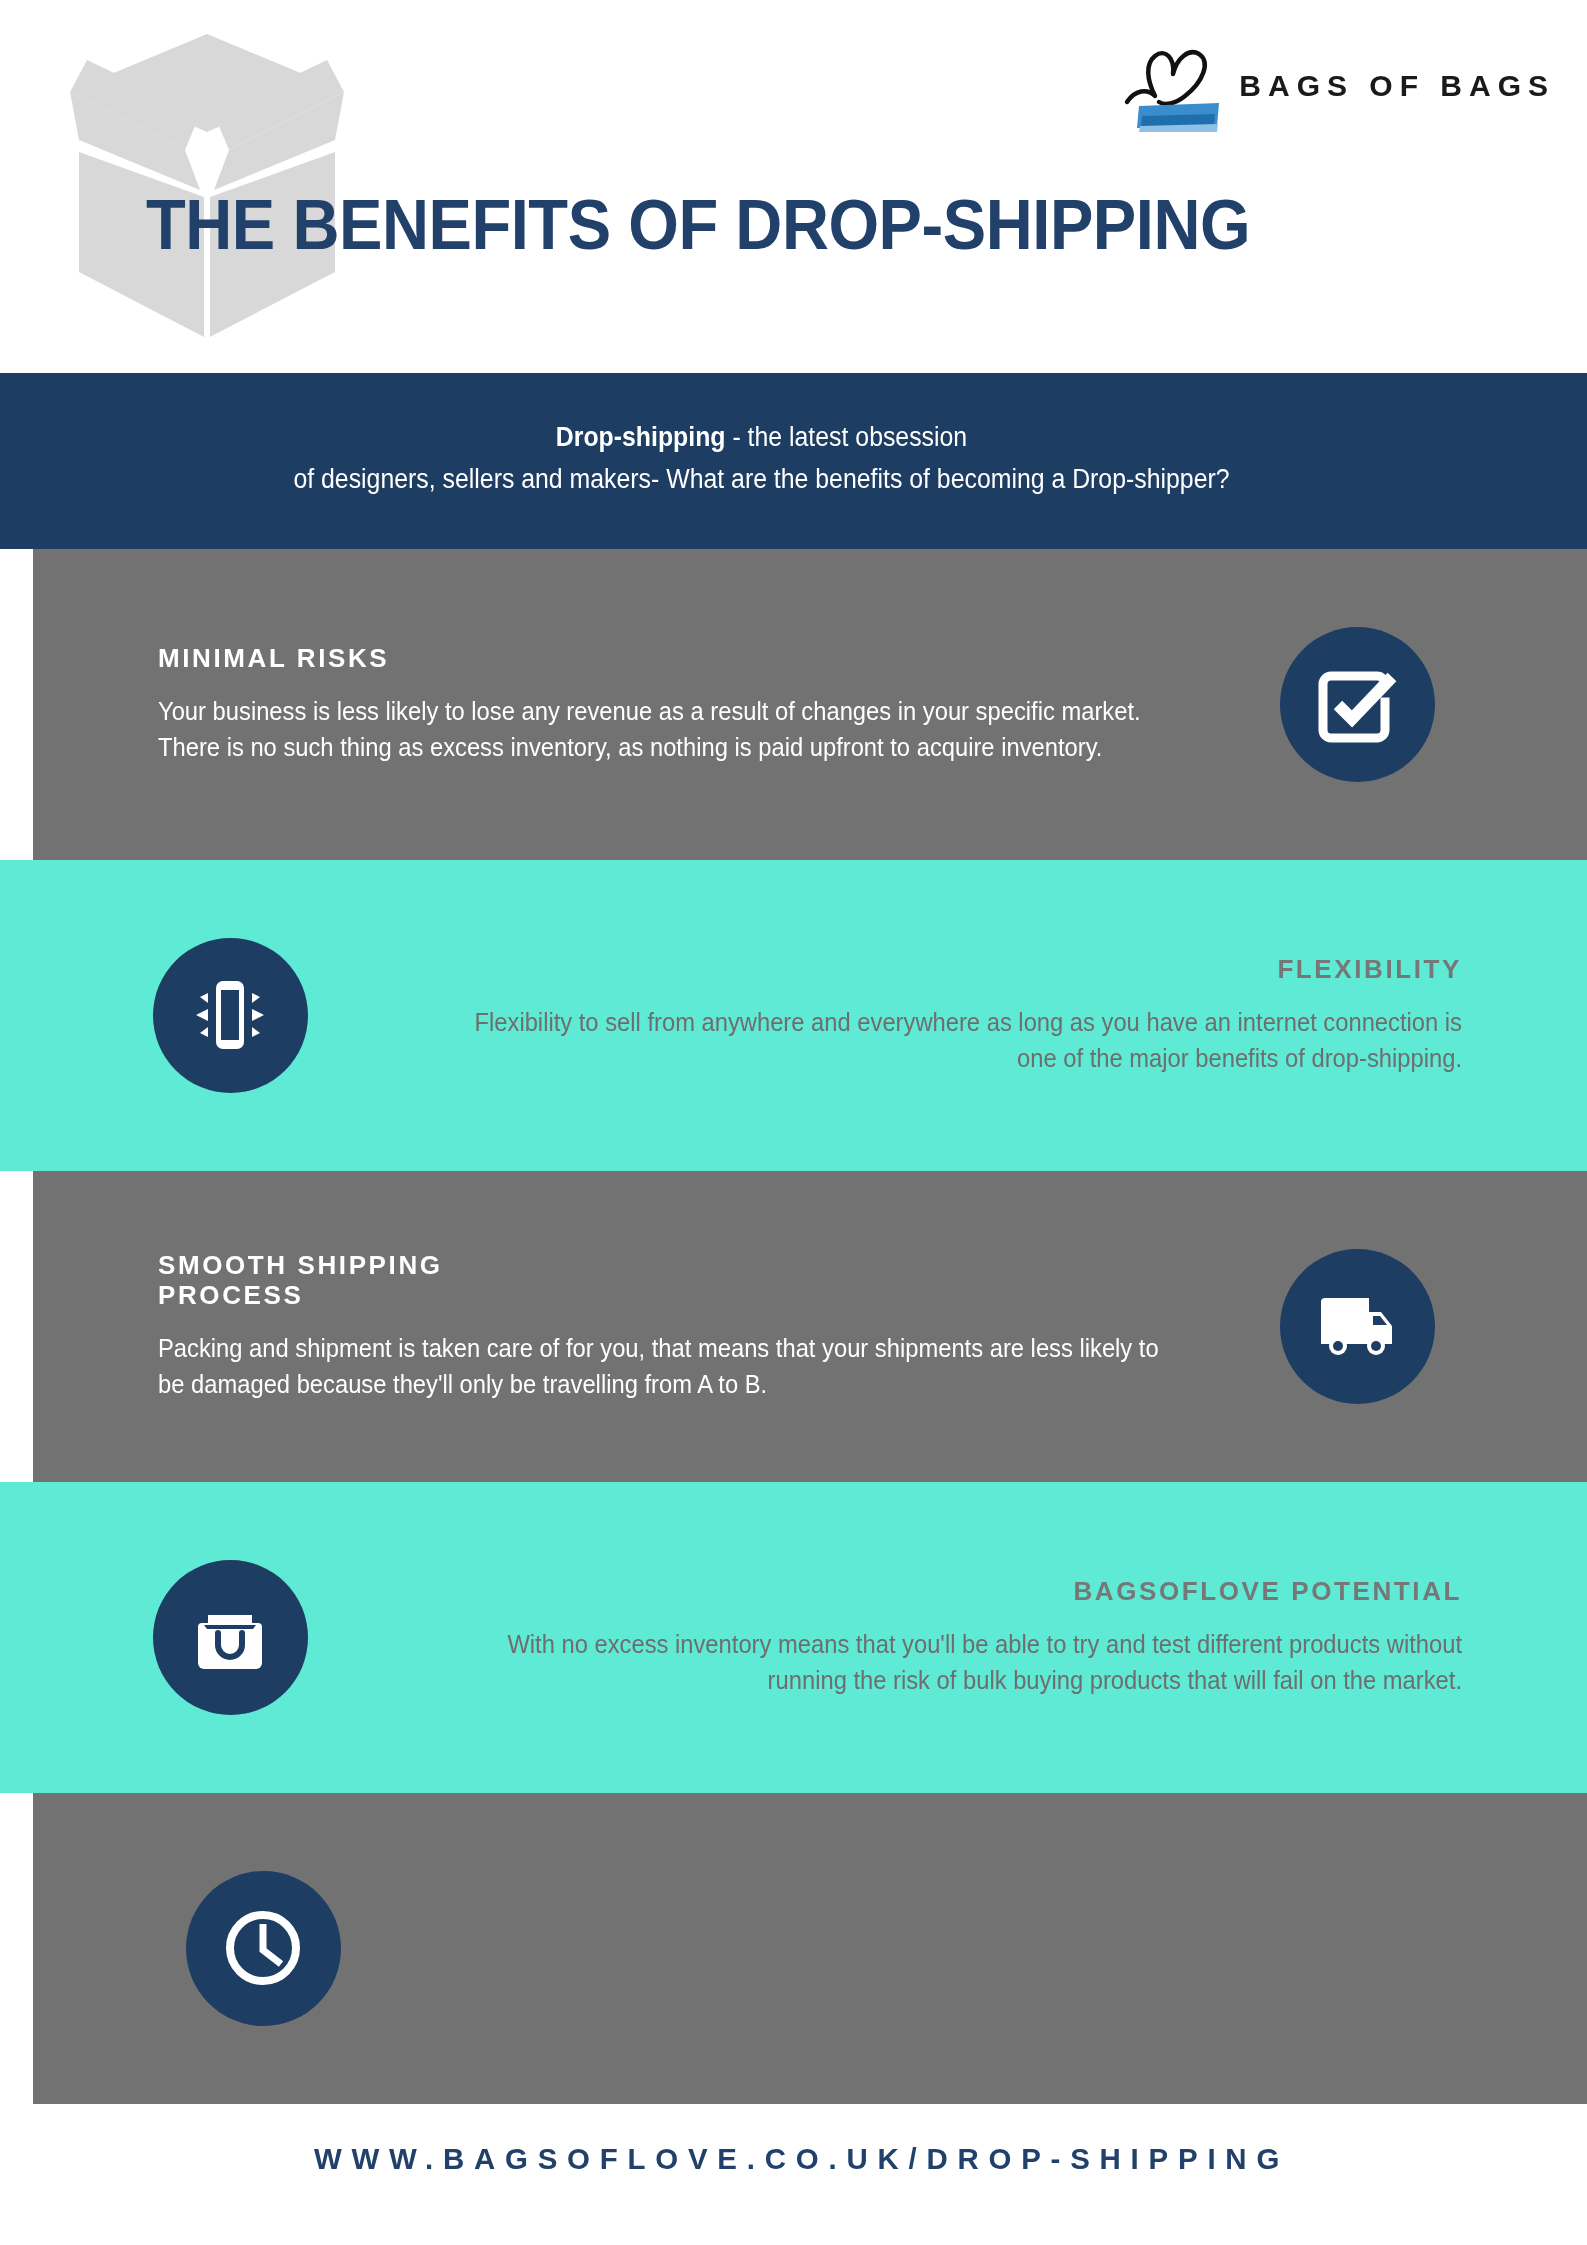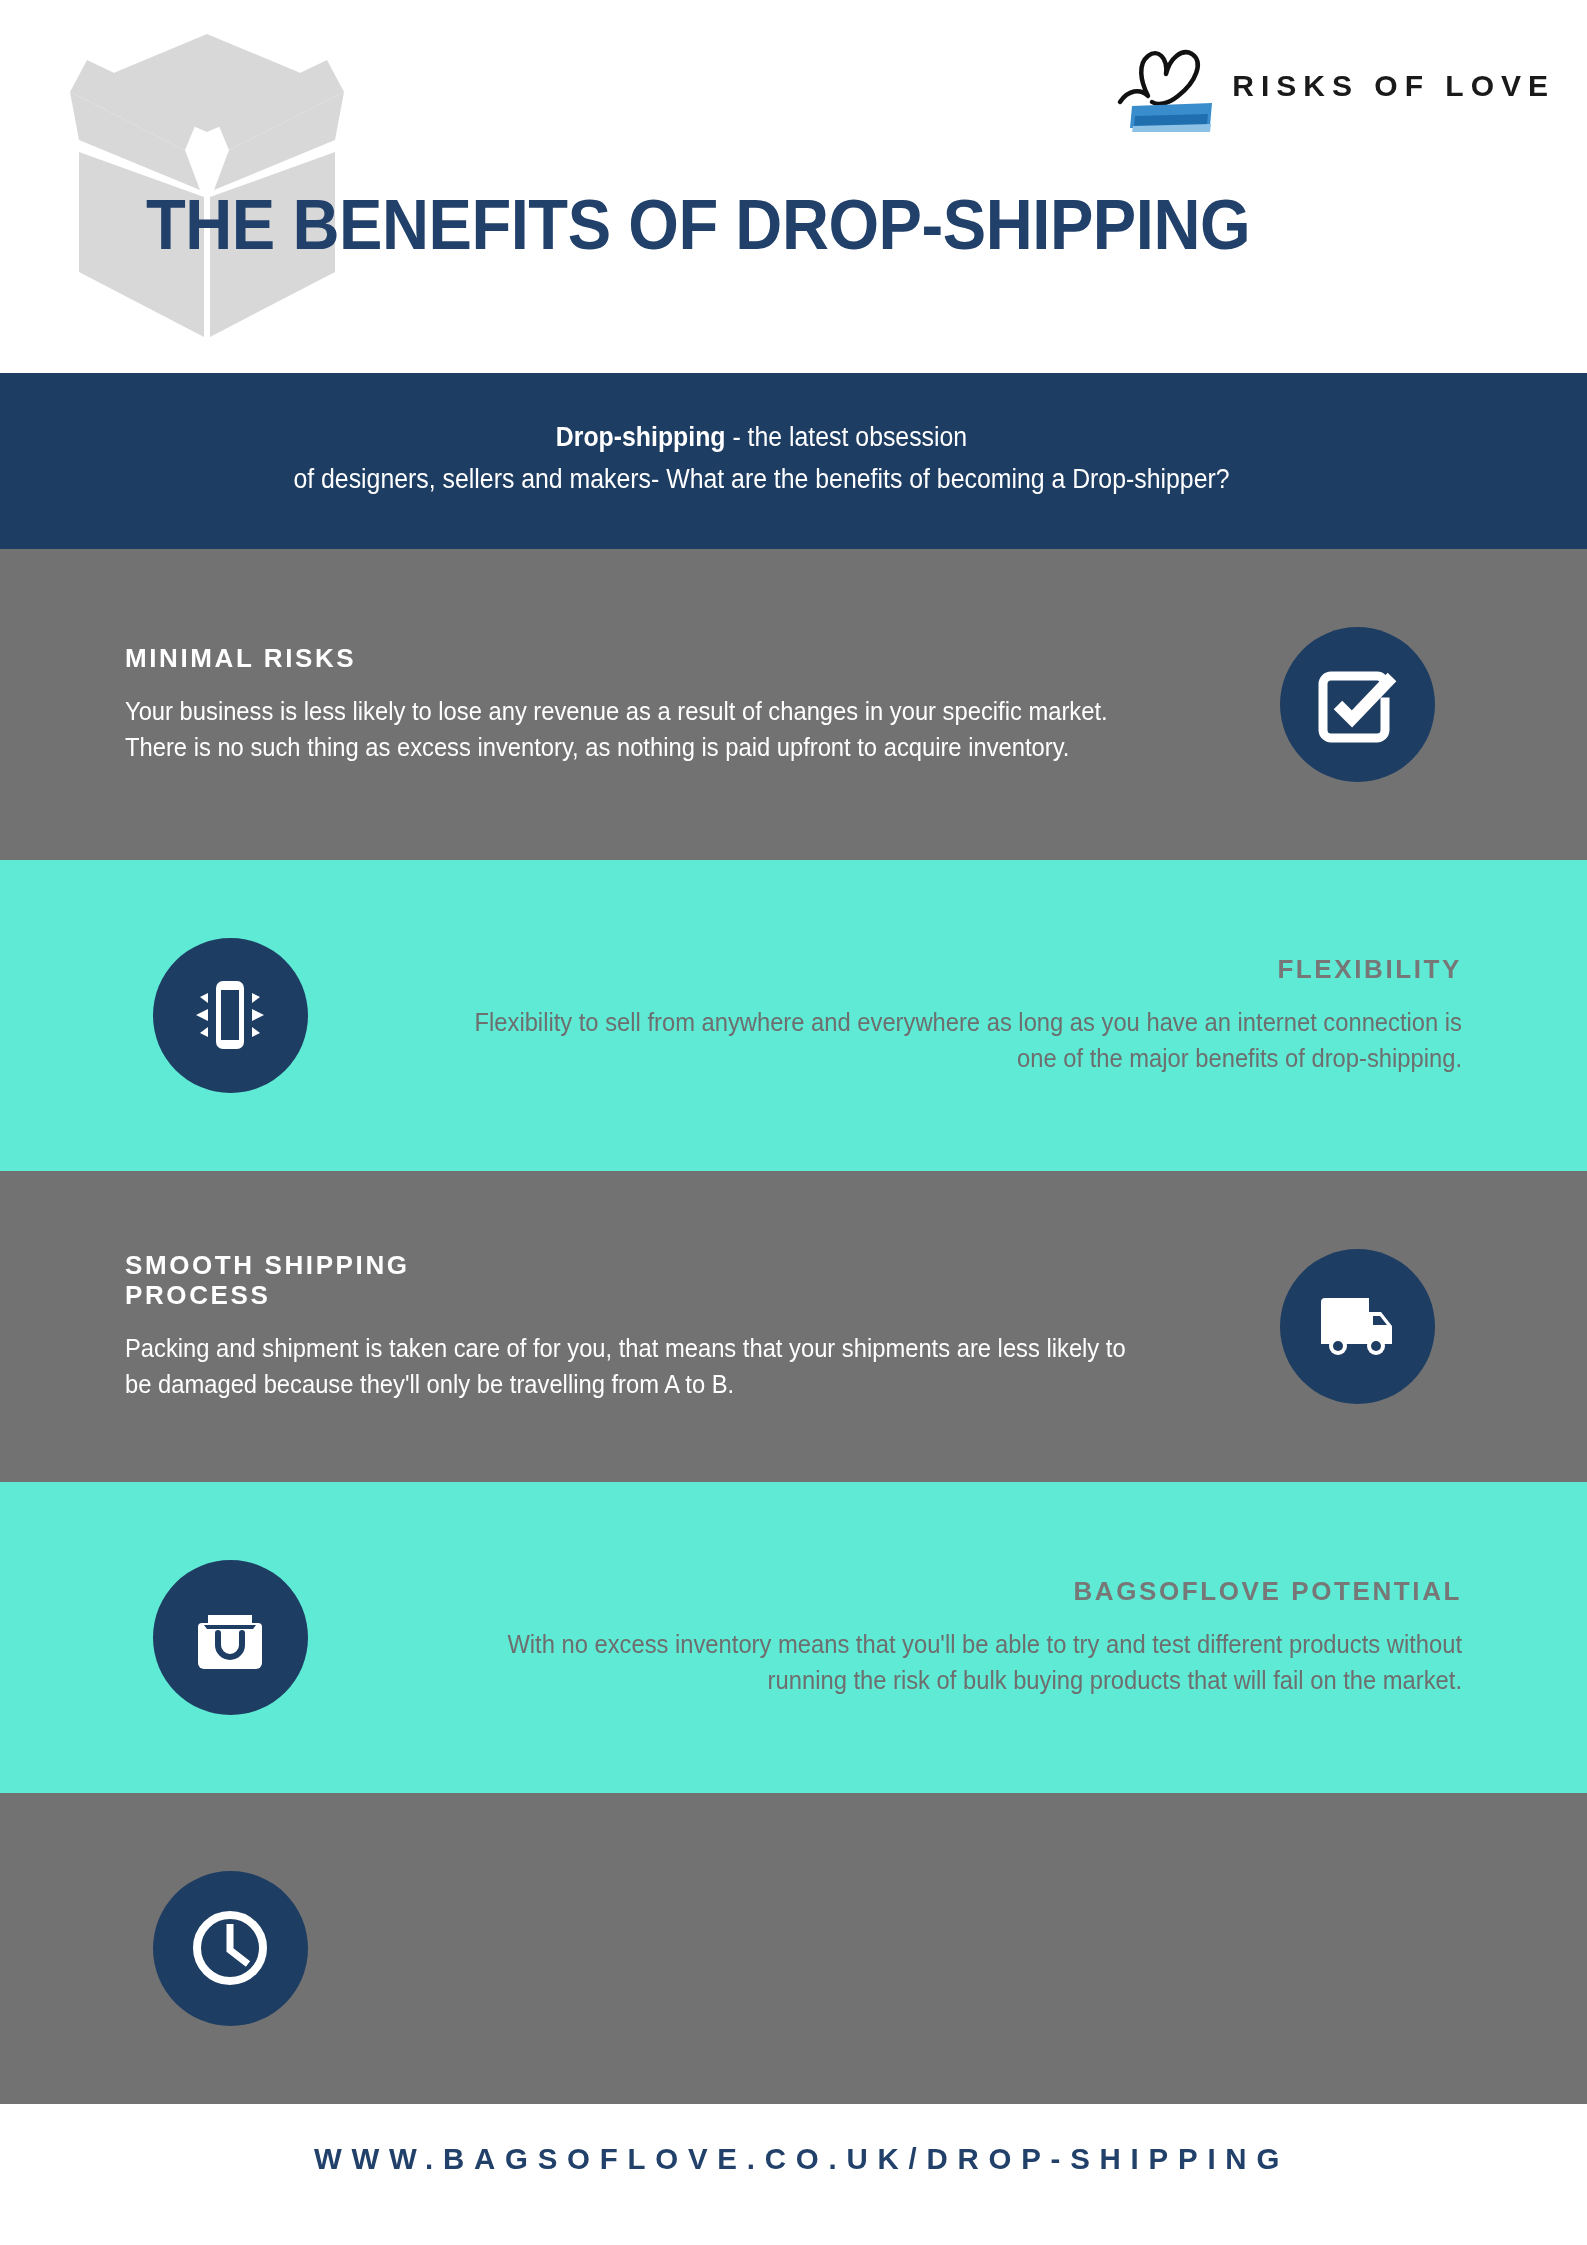--- a/index.html
+++ b/index.html
@@ -80,21 +80,21 @@
   }
   .intro-line strong { font-weight: bold; }
 
   
   .section {
     display: flex;
     align-items: center;
     padding: 0 125px;
     height: 311px;
   }
-  .section.gray  { background: #727272; }
+  .section.gray  { background: #727272; margin-left: 33px; }
   .section.white { background: #5eead4; }
 
   .section .text-col { flex: 1 1 auto; }
   .section .icon-col {
     flex: 0 0 210px;
     display: flex;
     justify-content: center;
     align-items: center;
   }
 
@@ -184,21 +184,21 @@
 
     <div class="logo">
       <div>
         <svg class="logo-mark" viewBox="0 0 108 92" aria-hidden="true">
           <path d="M12 62 C20 50 32 48 40 56 C32 40 30 24 40 16 C50 8 60 18 58 34 C62 18 74 8 84 14 C96 22 88 42 70 56 C60 64 50 66 44 62" fill="none" stroke="#111111" stroke-width="4.5" stroke-linecap="round" stroke-linejoin="round"></path>
           <polygon points="24,66 104,63 102,86 22,88" fill="#3a8dcc"></polygon>
           <polygon points="27,76 100,74 99,85 26,87" fill="#1f6fae"></polygon>
           <polygon points="25,86 103,84 102,92 24,92" fill="#8dc2e6"></polygon>
         </svg>
       </div>
-      <div class="logo-text">RISKS OF LOVE</div>
+      <div class="logo-text">BAGS OF BAGS</div>
     </div>
 
     <div class="main-title">THE BENEFITS OF DROP-SHIPPING</div>
   </div>
 
   <div class="intro-banner">
     <div class="intro-line">
       <strong>Drop-shipping</strong><span> - the latest obsession</span>
     </div>
     <div class="intro-line">of designers, sellers and makers- What are the benefits of becoming a Drop-shipper?</div>

